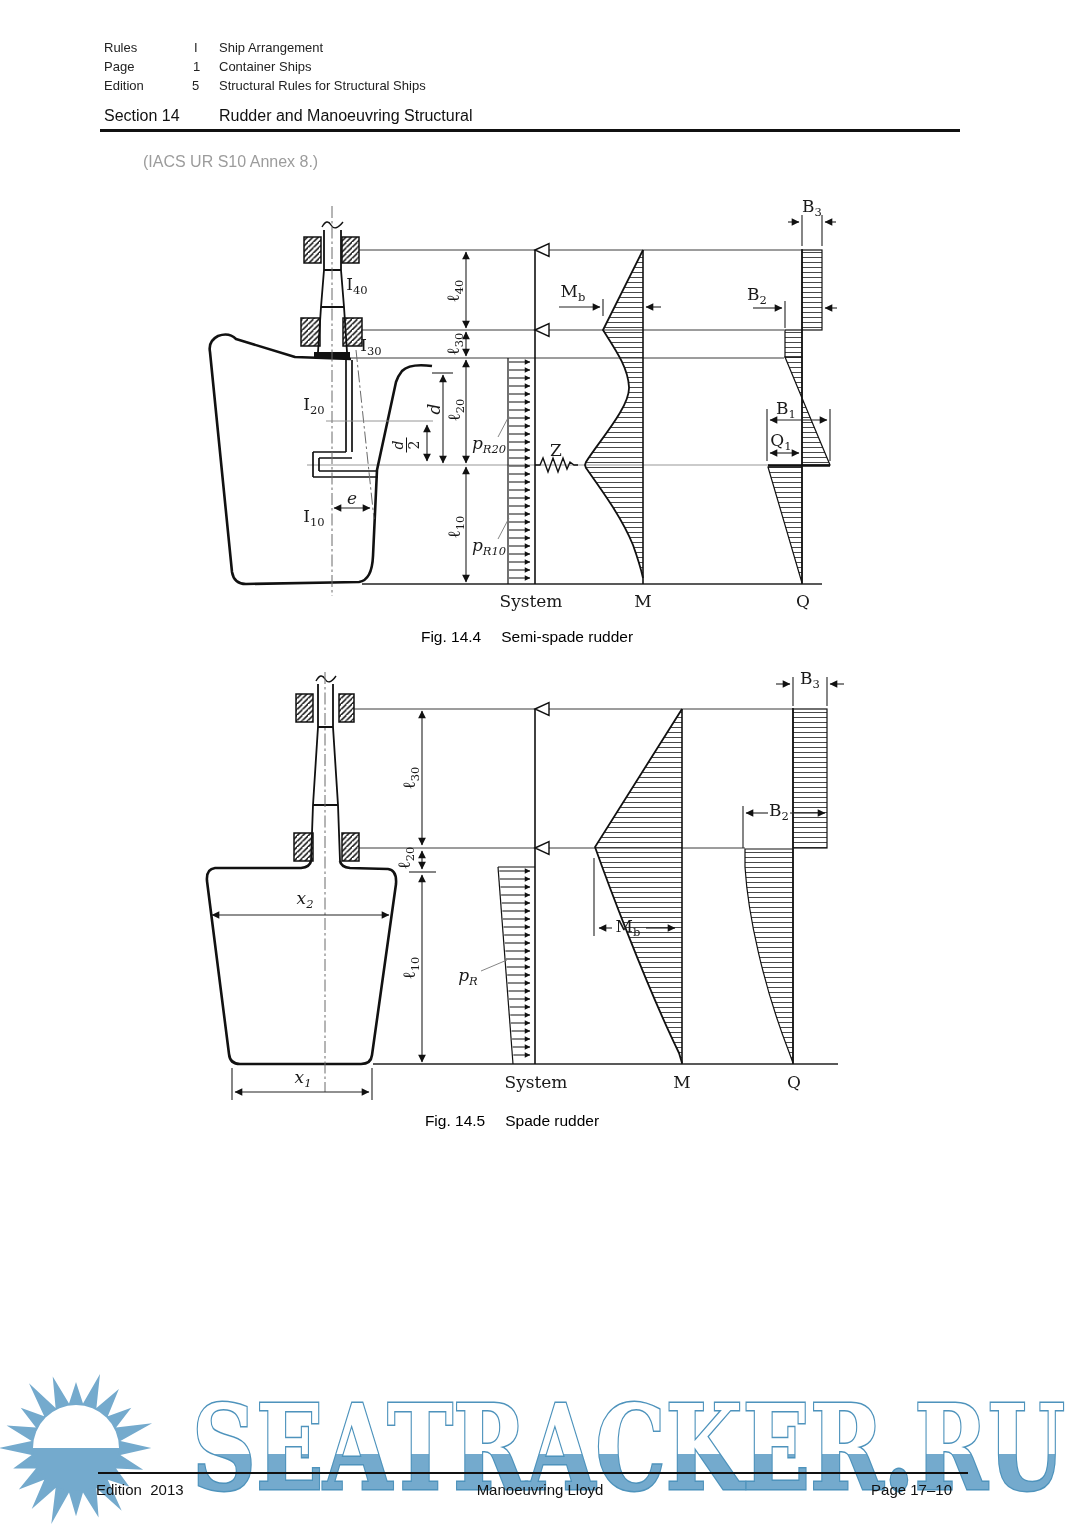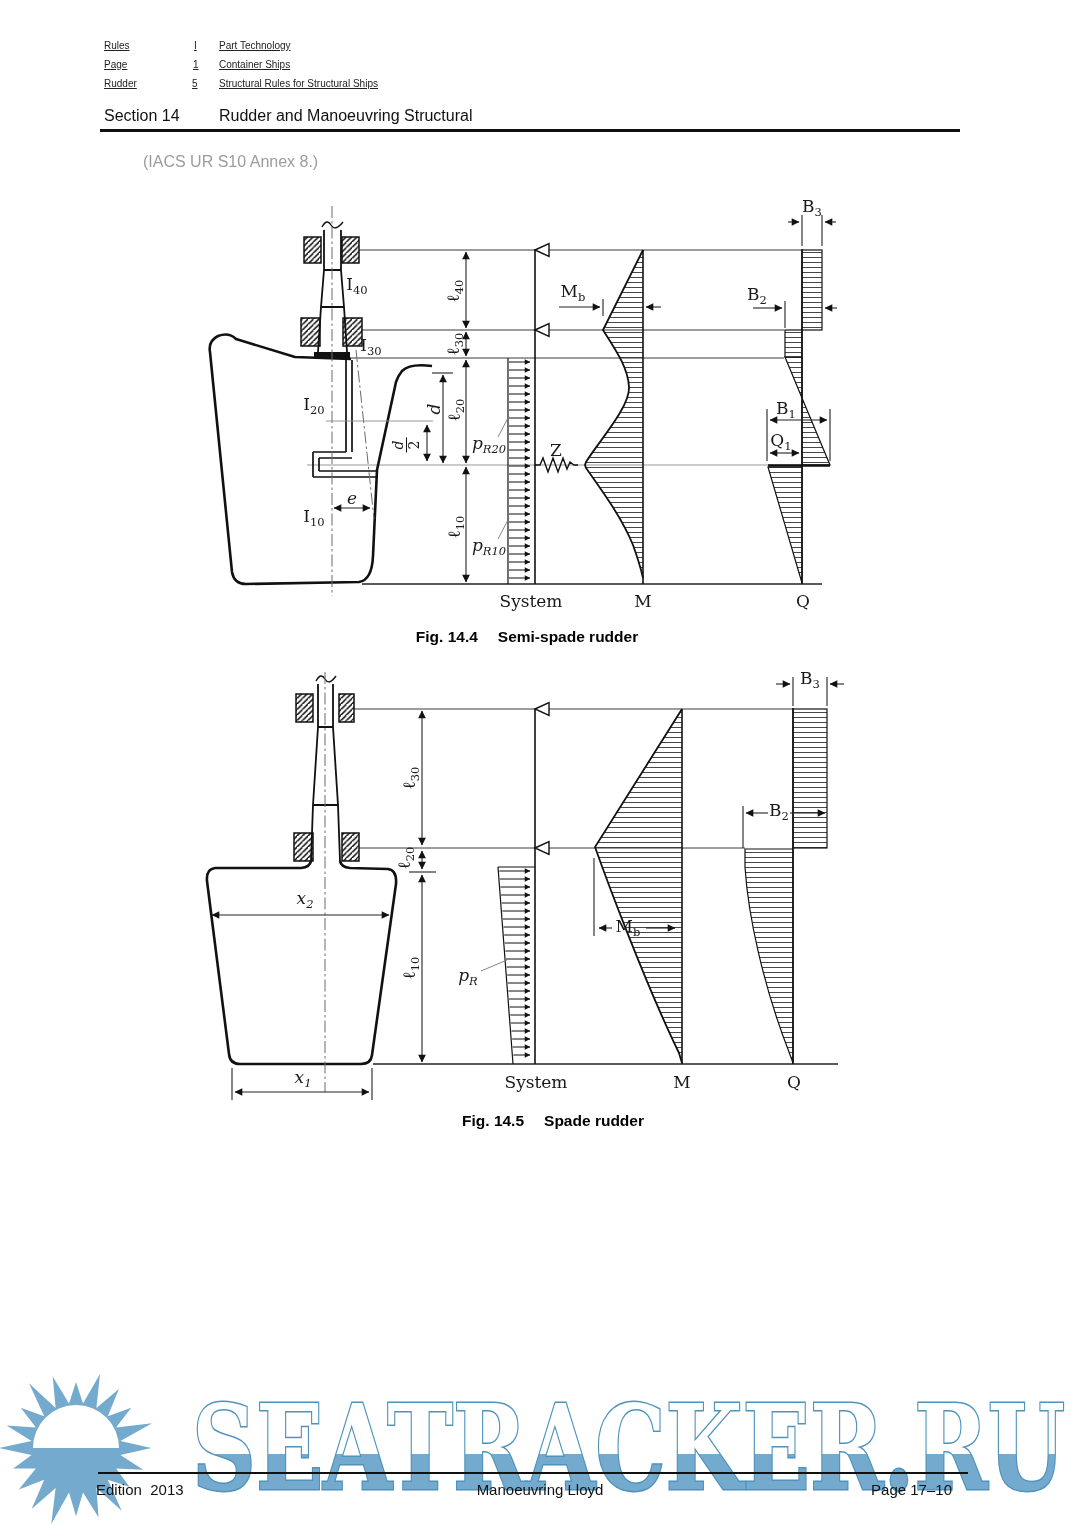--- a/index.html
+++ b/index.html
@@ -1,49 +1,49 @@
 <!DOCTYPE html>
 <html><head>
 <meta charset="utf-8">
 <style>
   html,body{margin:0;padding:0;background:#fff;}
   body{position:relative;width:1080px;height:1527px;overflow:hidden;
        font-family:"Liberation Sans",sans-serif;color:#1a1a1a;}
   
-  .hlabel,.hnum,.htext{position:absolute;font-size:10px;color:#222;white-space:pre;text-decoration:underline;}
+  .hlabel,.hnum,.htext{position:absolute;font-size:13px;color:#222;white-space:pre;}
   .section-label,.section-title{position:absolute;font-size:16px;color:#111;white-space:pre;}
   .rule{position:absolute;background:#111;z-index:4;}
   .note{position:absolute;font-size:16px;color:#9c9c9c;white-space:pre;z-index:3;}
   
   .lbl{position:absolute;font-family:"DejaVu Serif","Liberation Serif",serif;font-size:17px;
        color:#1a1a1a;transform:translate(-50%,-50%);white-space:nowrap;z-index:3;line-height:1;}
   .lbl .sub{font-size:11.5px;vertical-align:-4px;}
   .lbl.rot{transform:translate(-50%,-50%) rotate(-90deg);}
   .lbl.it{font-style:italic;}
   .lbl.frac{font-style:italic;text-align:center;}
   .lbl.frac .num{display:block;border-bottom:1.2px solid #111;padding:0 3px 1px;}
   .lbl.frac .den{display:block;font-style:normal;}
-  .caption{position:absolute;transform:translateX(-50%);font-weight:bold;font-size:15.5px;
+  .caption{position:absolute;transform:translateX(-50%);font-weight:normal;font-size:15.5px;
            color:#000;white-space:nowrap;z-index:3;}
   .caption .cap-title{margin-left:20px;}
   .figsvg{position:absolute;z-index:2;}
   
   .foot{position:absolute;font-size:15px;color:#111;white-space:pre;z-index:5;}
   .wm{position:absolute;z-index:1;}
 </style>
 </head>
 <body>
 
 <span class="hlabel" style="left:104px;top:40px">Rules</span>
 <span class="hnum" style="left:194px;top:40px">I</span>
-<span class="htext" style="left:219px;top:40px">Part Technology</span>
+<span class="htext" style="left:219px;top:40px">Ship Arrangement</span>
 <span class="hlabel" style="left:104px;top:59px">Page</span>
 <span class="hnum" style="left:193px;top:59px">1</span>
 <span class="htext" style="left:219px;top:59px">Container Ships</span>
-<span class="hlabel" style="left:104px;top:78px">Rudder</span>
+<span class="hlabel" style="left:104px;top:78px">Edition</span>
 <span class="hnum" style="left:192px;top:78px">5</span>
 <span class="htext" style="left:219px;top:78px">Structural Rules for Structural Ships</span>
 
 <span class="section-label" style="left:104px;top:107px">Section 14</span>
 <span class="section-title" style="left:219px;top:107px">Rudder and Manoeuvring Structural</span>
 <div class="rule" style="left:100px;top:129px;width:860px;height:2.6px"></div>
 
 <span class="note" style="left:143px;top:153px">(IACS UR S10 Annex 8.)</span>
 
 <svg class="figsvg" style="left:180px;top:195px;width:800px;height:420px" viewBox="180 195 800 420">
@@ -304,21 +304,21 @@
 <span class="lbl rot" style="left:411px;top:968px"><span>ℓ</span><span class="sub">10</span></span>
 <span class="lbl it" style="left:305px;top:900px"><span>x</span><span class="sub">2</span></span>
 <span class="lbl it" style="left:303px;top:1079px"><span>x</span><span class="sub">1</span></span>
 <span class="lbl it" style="left:468px;top:977px"><span>p</span><span class="sub">R</span></span>
 <span class="lbl" style="left:628px;top:928px"><span>M</span><span class="sub">b</span></span>
 <span class="lbl" style="left:810px;top:680px"><span>B</span><span class="sub">3</span></span>
 <span class="lbl" style="left:779px;top:812px"><span>B</span><span class="sub">2</span></span>
 <span class="lbl" style="left:536px;top:1082px">System</span>
 <span class="lbl" style="left:682px;top:1082px">M</span>
 <span class="lbl" style="left:794px;top:1082px">Q</span>
-<div class="caption" style="left:553px;top:1112px"><span>Fig. 14.5</span><span class="cap-title">Spade rudder</span></div>
+<div class="caption" style="left:512px;top:1112px"><span>Fig. 14.5</span><span class="cap-title">Spade rudder</span></div>
 
 <svg class="wm" style="left:0;top:1355px;width:1080px;height:172px" viewBox="0 0 1080 172">
   <defs>
     <linearGradient id="wmg" x1="0" y1="0" x2="0" y2="1">
       <stop offset="0" stop-color="#ffffff"></stop>
         <stop offset="0.55" stop-color="#ffffff"></stop>
       <stop offset="0.55" stop-color="#74AACD"></stop>
         <stop offset="1" stop-color="#74AACD"></stop>
     </linearGradient>
   </defs>

